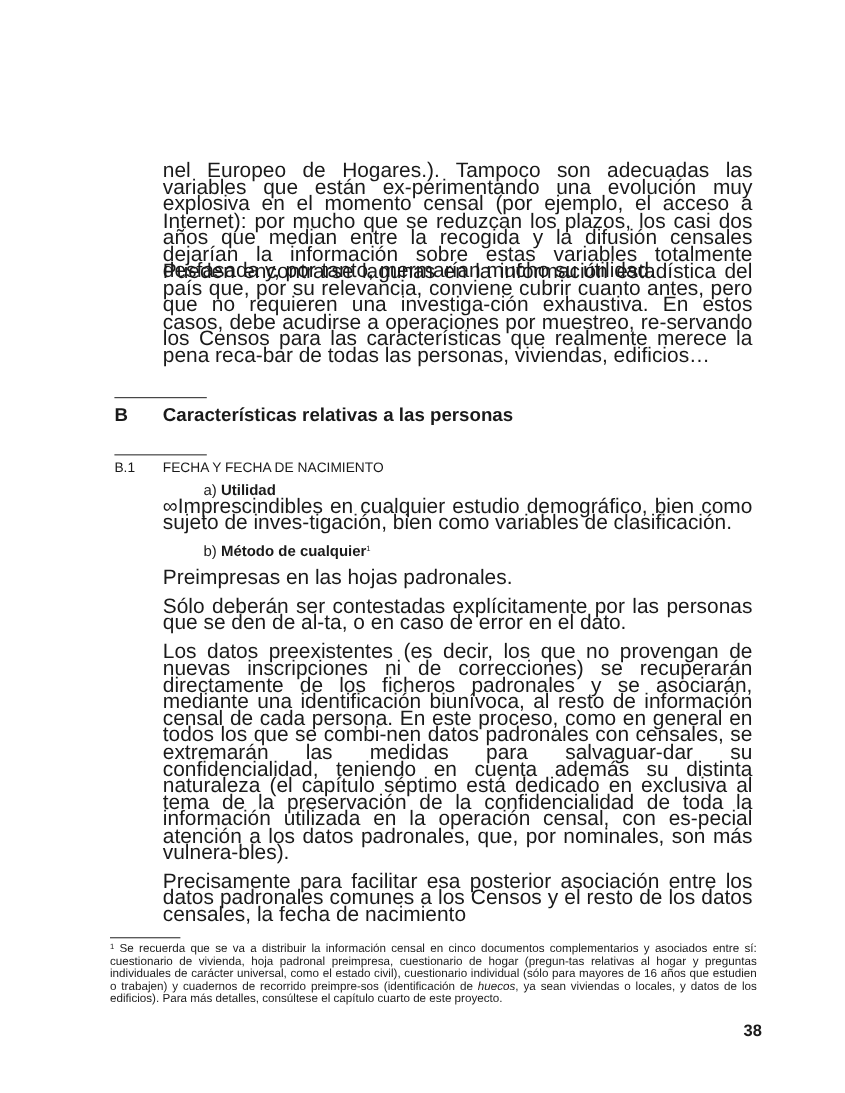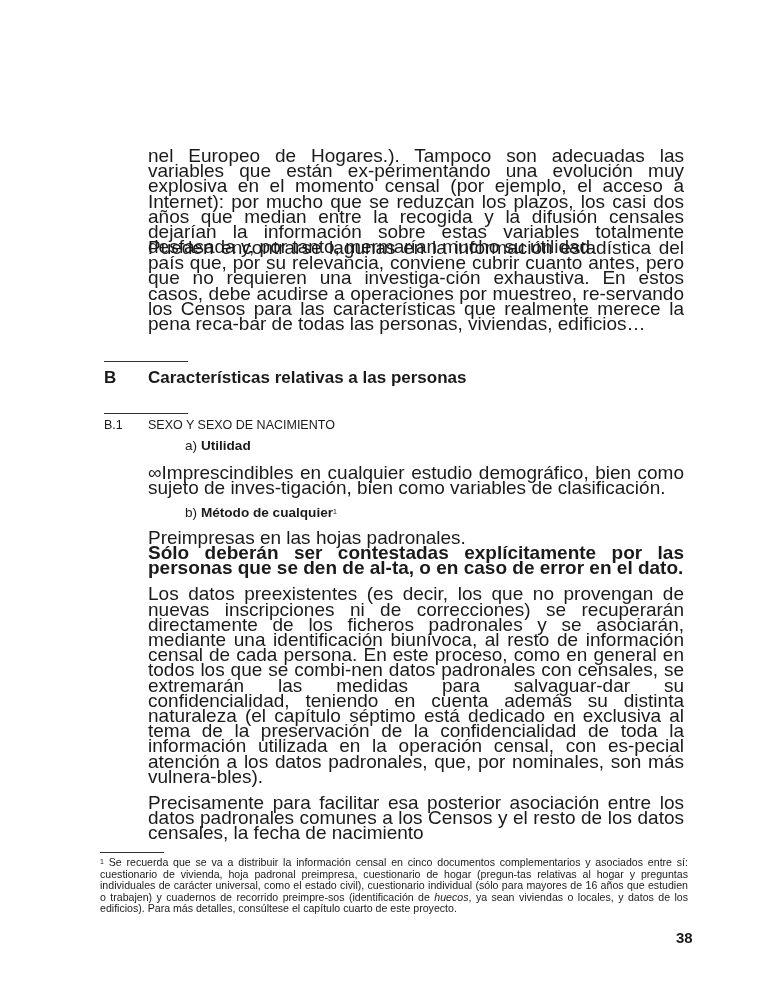--- a/index.html
+++ b/index.html
@@ -43,32 +43,32 @@
 
   <div class="section-b">
     <span class="letter">B</span>
     <span class="title">Características relativas a las personas</span>
   </div>
 
   <div class="hr" style="left:104px; top:413px; width:84px;"></div>
 
   <div class="sub-b1">
     <span class="num">B.1</span>
-    <span class="title">SEXO Y SEXO DE NACIMIENTO</span>
+    <span class="title">FECHA Y FECHA DE NACIMIENTO</span>
   </div>
 
   <div class="body-col" style="top:438px;">
     <p class="label-line"><span>a)</span> <span class="bold">Utilidad</span></p>
 
-    <p style="margin-top:12px;"><span>∞</span><span>Imprescindibles en cualquier estudio demográfico, bien como sujeto de inves-tigación, bien como variables de clasificación.</span></p>
+    <p style="margin-top:0;"><span>∞</span><span>Imprescindibles en cualquier estudio demográfico, bien como sujeto de inves-tigación, bien como variables de clasificación.</span></p>
 
     <p class="label-line" style="margin-top:9px;"><span>b)</span> <span class="bold">Método de cualquier</span><sup>1</sup></p>
 
     <p style="margin-top:10px;">Preimpresas en las hojas padronales.</p>
-    <p style="font-weight:bold;">Sólo deberán ser contestadas explícitamente por las personas que se den de al-ta, o en caso de error en el dato.</p>
+    <p style="margin-top:11px;">Sólo deberán ser contestadas explícitamente por las personas que se den de al-ta, o en caso de error en el dato.</p>
     <p style="margin-top:11px;">Los datos preexistentes (es decir, los que no provengan de nuevas inscripciones ni de correcciones) se recuperarán directamente de los ficheros padronales y se asociarán, mediante una identificación biunívoca, al resto de información censal de cada persona. En este proceso, como en general en todos los que se combi-nen datos padronales con censales, se extremarán las medidas para salvaguar-dar su confidencialidad, teniendo en cuenta además su distinta naturaleza (el capítulo séptimo está dedicado en exclusiva al tema de la preservación de la confidencialidad de toda la información utilizada en la operación censal, con es-pecial atención a los datos padronales, que, por nominales, son más vulnera-bles).</p>
     <p style="margin-top:11px;">Precisamente para facilitar esa posterior asociación entre los datos padronales comunes a los Censos y el resto de los datos censales, la fecha de nacimiento</p>
   </div>
 
   <div class="hr" style="left:100px; top:852px; width:64px;"></div>
 
   <div class="footnote">
     <sup>1</sup><span> Se recuerda que se va a distribuir la información censal en cinco documentos complementarios y asociados entre sí: cuestionario de vivienda, hoja padronal preimpresa, cuestionario de hogar (pregun-tas relativas al hogar y preguntas individuales de carácter universal, como el estado civil), cuestionario individual (sólo para mayores de 16 años que estudien o trabajen) y cuadernos de recorrido preimpre-sos (identificación de </span><i>huecos</i><span>, ya sean viviendas o locales, y datos de los edificios). Para más detalles, consúltese el capítulo cuarto de este proyecto.</span>
   </div>
 

